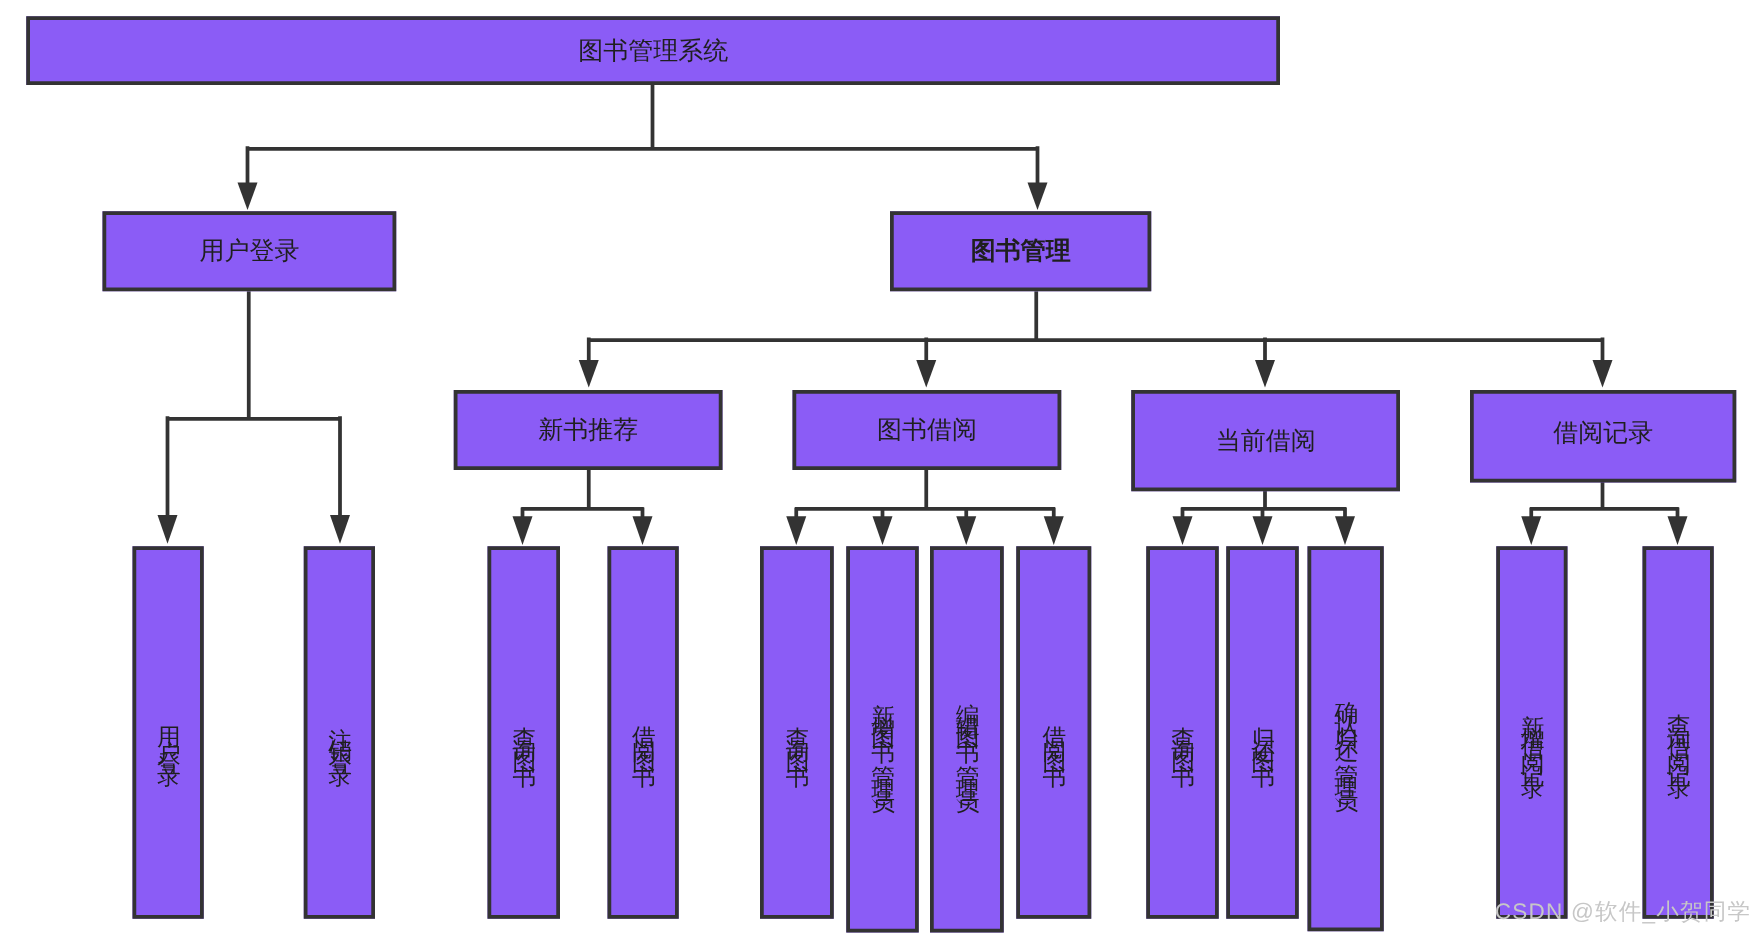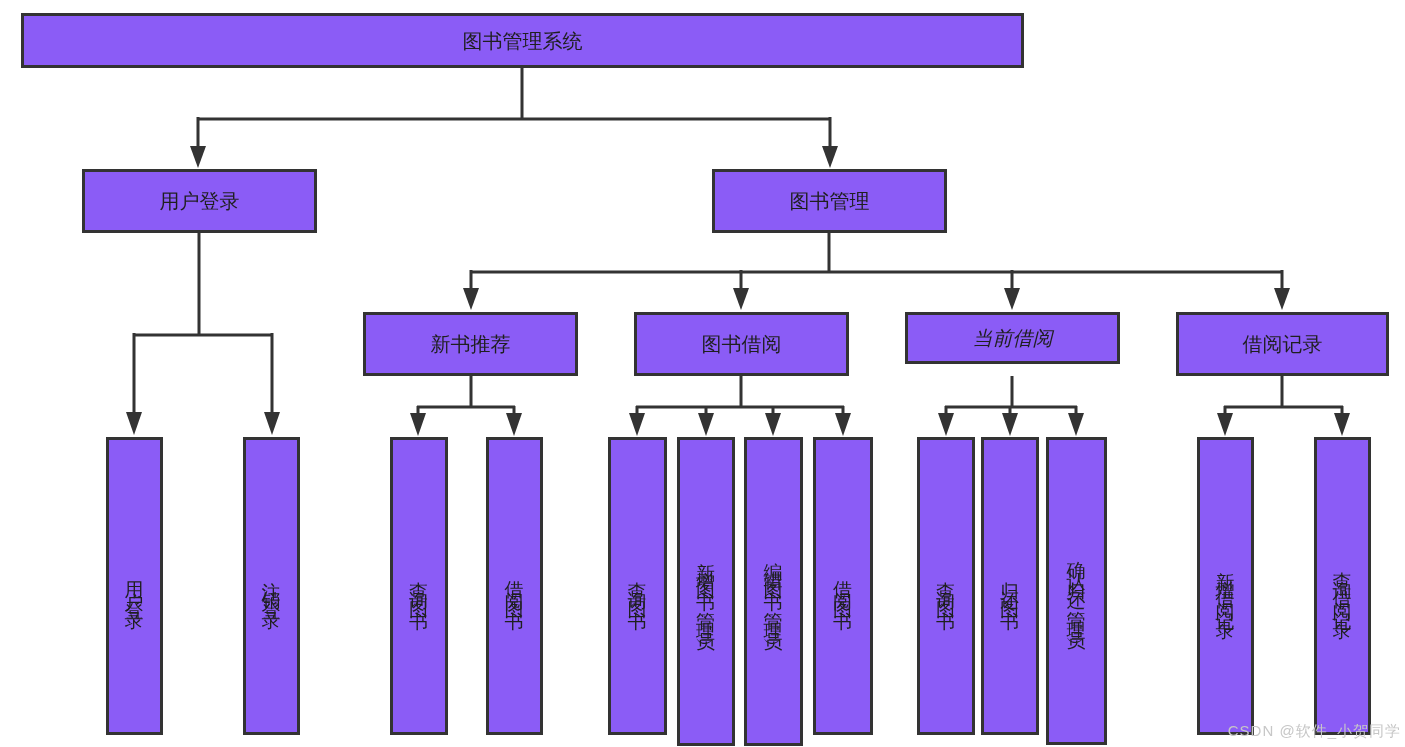--- a/index.html
+++ b/index.html
@@ -13,21 +13,21 @@
     display:flex;align-items:center;justify-content:center;
     color:#1f1f1f;font-size:20px;line-height:1;white-space:nowrap;
   }
   .vbox{font-size:19px;}
   .vbox .vtext{
     writing-mode:vertical-rl;text-orientation:mixed;
     letter-spacing:10px;line-height:1;
   }
   .watermark{
     position:absolute;right:4px;bottom:6px;z-index:9;
-    font-size:15px;color:#c7c7c7;letter-spacing:1px;
+    font-size:18px;color:#c7c7c7;letter-spacing:1px;
   }
 </style>
 </head>
 <body>
 
 <div class="stage">
 
   <svg class="connectors" viewBox="0 0 1405 747" xmlns="http://www.w3.org/2000/svg">
     <g stroke="#333333" stroke-width="3" fill="none">
       <path d="M522,68 L522,119 M197,119 L831,119 M198,117 L198,147 M830,117 L830,147"></path>
@@ -87,26 +87,26 @@
     </g>
     <g fill="#333333" stroke="none">
       <path d="M1217,413 L1233,413 L1225,436 Z"></path>
       <path d="M1334,413 L1350,413 L1342,436 Z"></path>
     </g>
   </svg>
 
   <div class="box" style="left:21px;top:13px;width:1003px;height:55px;">图书管理系统</div>
 
   <div class="box" style="left:82px;top:169px;width:235px;height:64px;">用户登录</div>
-  <div class="box" style="left:712px;top:169px;width:235px;height:64px;">图书管理</div>
+  <div class="box" style="left:712px;top:169px;width:209px;height:64px;font-weight:bold;">图书管理</div>
 
   <div class="box" style="left:634px;top:312px;width:215px;height:64px;">图书借阅</div>
   <div class="box" style="left:363px;top:312px;width:215px;height:64px;">新书推荐</div>
-  <div class="box" style="left:905px;top:312px;width:215px;height:52px;font-style:italic;">当前借阅</div>
-  <div class="box" style="left:1176px;top:312px;width:213px;height:64px;">借阅记录</div>
+  <div class="box" style="left:905px;top:312px;width:215px;height:81px;">当前借阅</div>
+  <div class="box" style="left:1176px;top:312px;width:213px;height:74px;font-family:Liberation Mono, monospace;">借阅记录</div>
 
   <div class="box vbox" style="left:106px;top:437px;width:57px;height:298px;">
     <span class="vtext">用户登录</span>
   </div>
   <div class="box vbox" style="left:243px;top:437px;width:57px;height:298px;">
     <span class="vtext">注销登录</span>
   </div>
 
   <div class="box vbox" style="left:390px;top:437px;width:58px;height:298px;">
     <span class="vtext">查询图书</span>

